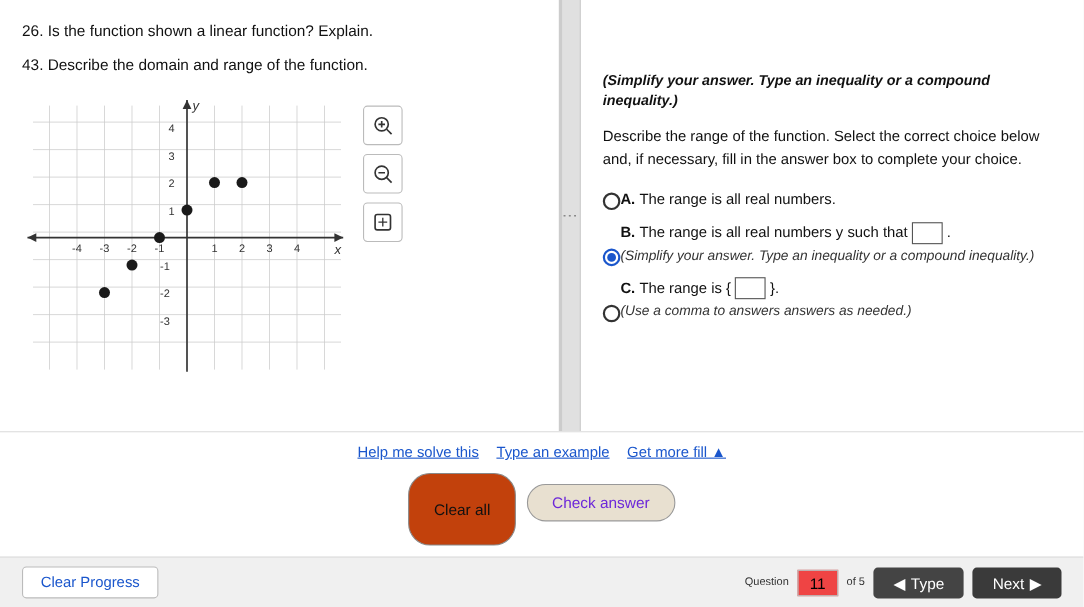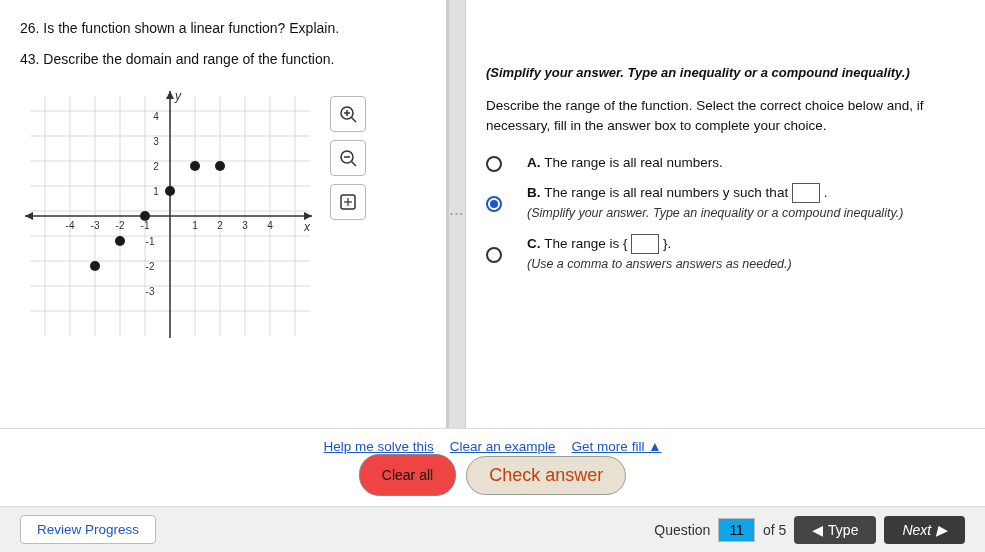--- a/index.html
+++ b/index.html
@@ -14,21 +14,21 @@
     }
 
     .main-content {
       display: flex;
       flex: 1;
       background: #fff;
     }
 
     
     .left-panel {
-      width: 448px;
+      width: 510px;
       padding: 18px 20px 10px 20px;
       border-right: 2px solid #ccc;
       display: flex;
       flex-direction: column;
     }
 
     .question-text {
       font-size: 14px;
       color: #111;
       line-height: 1.5;
@@ -102,22 +102,22 @@
 
     .options-list {
       display: flex;
       flex-direction: column;
       gap: 10px;
       margin-top: 6px;
     }
 
     .option-item {
       display: flex;
-      align-items: center;
-      gap: 25px;
+      align-items: flex-end;
+      gap: 0;
       font-size: 13.5px;
       color: #111;
       line-height: 1.5;
     }
 
     .radio-circle {
       width: 16px;
       height: 16px;
       border-radius: 50%;
       border: 2px solid #333;
@@ -204,37 +204,38 @@
       border: none;
     }
 
     .bottom-right {
       display: flex;
       gap: 10px;
       align-items: center;
     }
 
     .clear-all-btn {
-      background: #ef4444;
+      background: #c2410c;
       border: 1px solid #888;
       border-radius: 20px;
-      padding: 12px 22px;
+      padding: 24px 22px;
       font-size: 14px;
       cursor: pointer;
       color: #111;
+      margin-top: 12px;
     }
 
     .check-answer-btn {
       background: #e8e0d0;
       border: 1px solid #999;
       border-radius: 20px;
       padding: 8px 22px;
-      font-size: 18px;
-      cursor: pointer;
-      color: #c2410c;
+      font-size: 14px;
+      cursor: pointer;
+      color: #6d28d9;
     }
 
     
     .footer-bar {
       background: #f0f0f0;
       border-top: 1px solid #ddd;
       padding: 8px 20px;
       display: flex;
       align-items: center;
       justify-content: space-between;
@@ -251,27 +252,27 @@
     }
 
     .pagination {
       display: flex;
       align-items: center;
       gap: 8px;
       font-size: 14px;
     }
 
     .page-label {
-      font-size: 14px;
+      font-size: 10px;
       color: #333;
     }
 
     .page-num {
       border: 1px solid #bbb;
-      background: #0ea5e9;
+      background: #ef4444;
       padding: 3px 10px;
       font-size: 14px;
       min-width: 36px;
       text-align: center;
     }
 
     .nav-btn {
       background: #3a3a3a;
       color: #fff;
       border: none;
@@ -283,21 +284,20 @@
       align-items: center;
       gap: 5px;
     }
 
     .nav-btn.back {
       background: #444;
     }
 
     .nav-btn.next {
       background: #3a3a3a;
-      font-style: italic;
     }
 
     
     .panel-divider {
       width: 18px;
       background: #e0e0e0;
       border-left: 1px solid #ccc;
       border-right: 1px solid #ccc;
       display: flex;
       align-items: center;
@@ -457,32 +457,32 @@
         </div>
       </div>
     </div>
   </div>
 </div>
 
 <div class="bottom-bar">
   <div class="bottom-left">
     <div class="help-links">
       <button class="help-link">Help me solve this</button>
-      <button class="help-link">Clear an example</button>
+      <button class="help-link">Type an example</button>
       <button class="get-more-help">Get more fill ▲</button>
     </div>
   </div>
   <div class="bottom-right">
     <button class="clear-all-btn">Clear all</button>
     <button class="check-answer-btn">Check answer</button>
   </div>
 </div>
 
 <div class="footer-bar">
-  <button class="review-progress-btn">Review Progress</button>
+  <button class="review-progress-btn">Clear Progress</button>
 
   <div class="pagination">
     <span class="page-label">Question</span>
     <span class="page-num">11</span>
     <span class="page-label">of 5</span>
 
     <button class="nav-btn back">
       <span>◀</span>
       <span>Type</span>
     </button>

